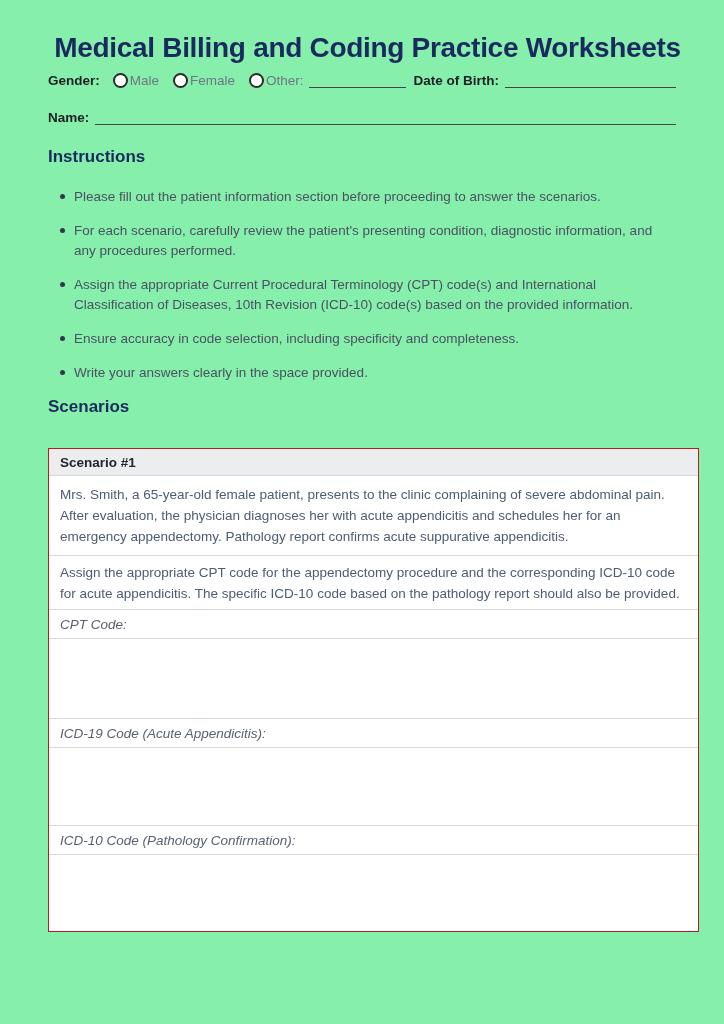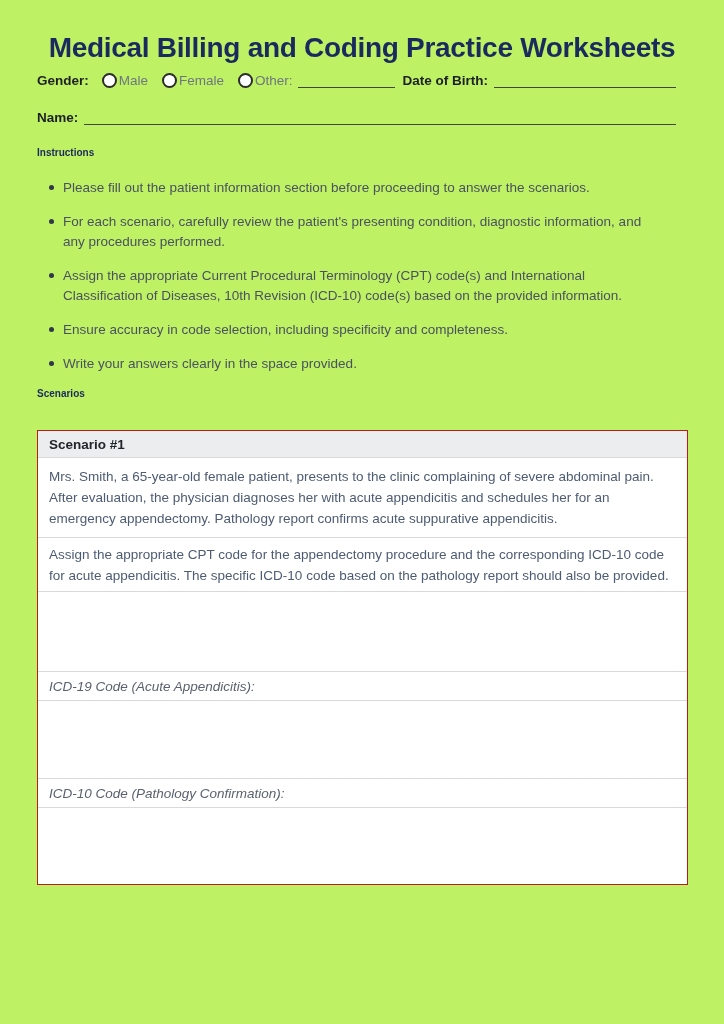--- a/index.html
+++ b/index.html
@@ -1,23 +1,23 @@
 <!DOCTYPE html>
 <html><head>
 <meta charset="utf-8">
 <style>
   * { margin: 0; padding: 0; box-sizing: border-box; }
   html, body { background: #ffffff; }
   .page {
     position: relative;
     width: 724px;
     height: 1024px;
-    background: #bef264;
+    background: #86efac;
     font-family: "Liberation Sans", sans-serif;
-    padding: 33px 37px 0 37px;
+    padding: 33px 37px 0 48px;
     overflow: hidden;
   }
   .title {
     font-size: 28px;
     font-weight: bold;
     color: #1b2a5e;
     text-align: center;
     letter-spacing: -0.3px;
     line-height: 1.05;
   }
@@ -74,21 +74,21 @@
   }
   .radio-text {
     font-size: 13.5px;
     color: #6e7680;
     margin-left: 2px;
     white-space: nowrap;
   }
   .dob-label { margin-left: 8px; }
   
   .section-heading {
-    font-size: 10px;
+    font-size: 17px;
     font-weight: bold;
     color: #1b2a5e;
     margin-top: 22px;
   }
   
   .instr-list {
     list-style: none;
     margin-top: 20px;
   }
   .instr-list li {
@@ -200,20 +200,21 @@
   <h2 class="section-heading scenarios-heading">Scenarios</h2>
 
   <div class="scn-table">
     <div class="scn-row scn-header">Scenario #1</div>
 
     <div class="scn-row scn-body">Mrs. Smith, a 65-year-old female patient, presents to the clinic complaining of severe abdominal pain. After evaluation, the physician diagnoses her with acute appendicitis and schedules her for an emergency appendectomy. Pathology report confirms acute suppurative appendicitis.</div>
 
 
     <div class="scn-row scn-body task-body">Assign the appropriate CPT code for the appendectomy procedure and the corresponding ICD-10 code for acute appendicitis. The specific ICD-10 code based on the pathology report should also be provided.</div>
 
+    <div class="scn-row scn-field-label">CPT Code:</div>
     <div class="scn-row answer-box h80"></div>
 
     <div class="scn-row scn-field-label">ICD-19 Code (Acute Appendicitis):</div>
     <div class="scn-row answer-box h78"></div>
 
     <div class="scn-row scn-field-label">ICD-10 Code (Pathology Confirmation):</div>
     <div class="scn-row answer-box h77"></div>
   </div>
 
 </div>

